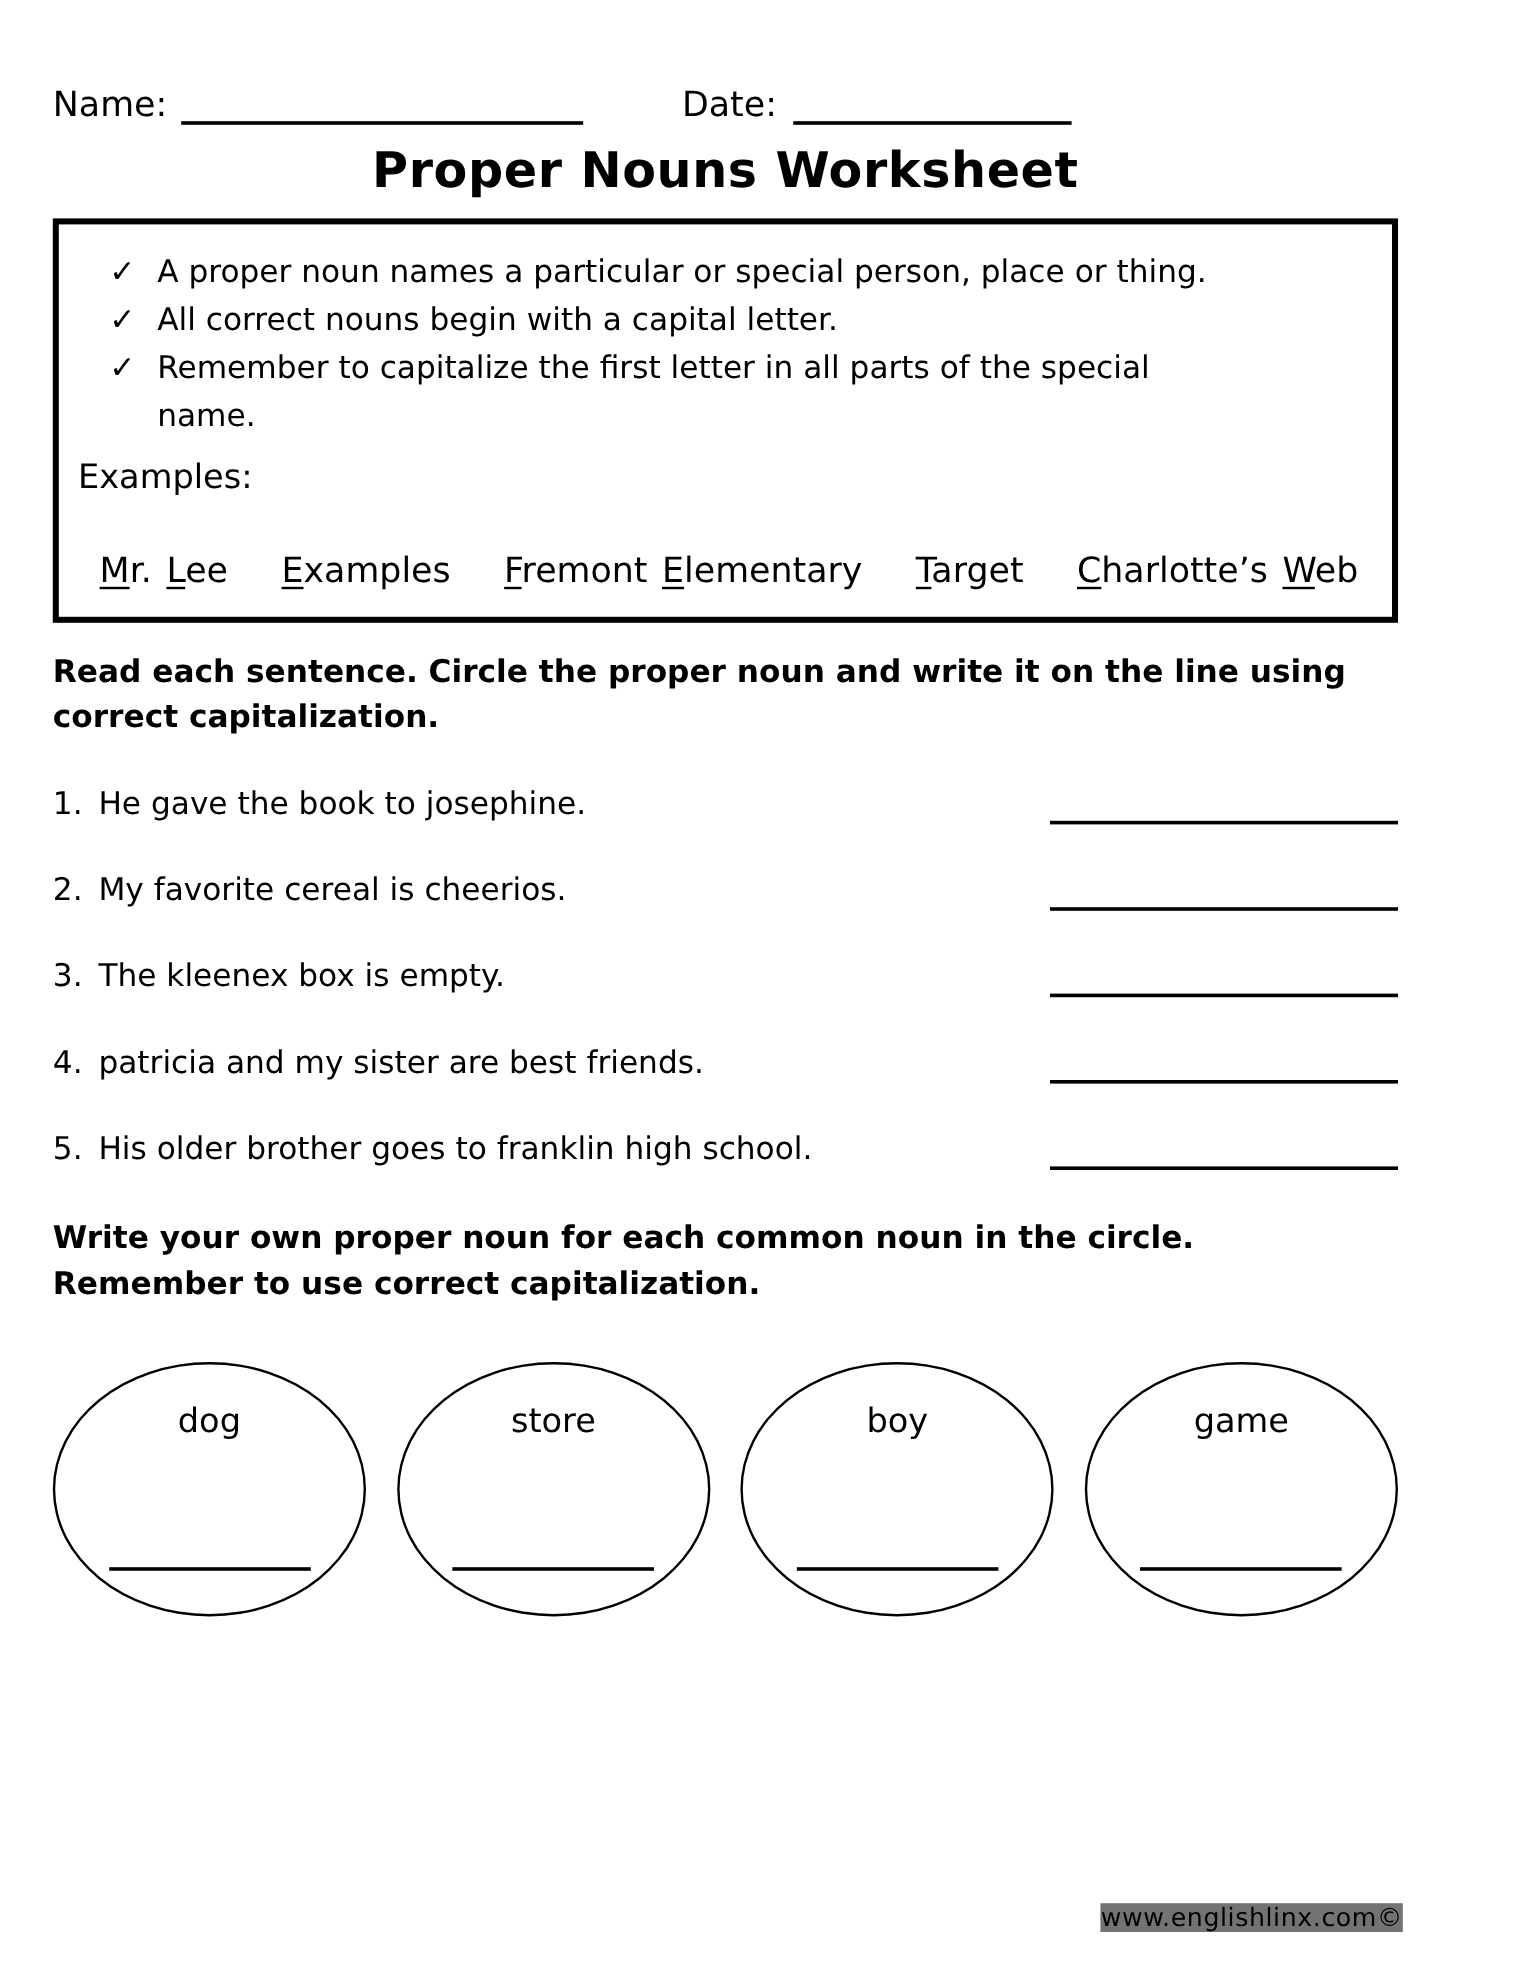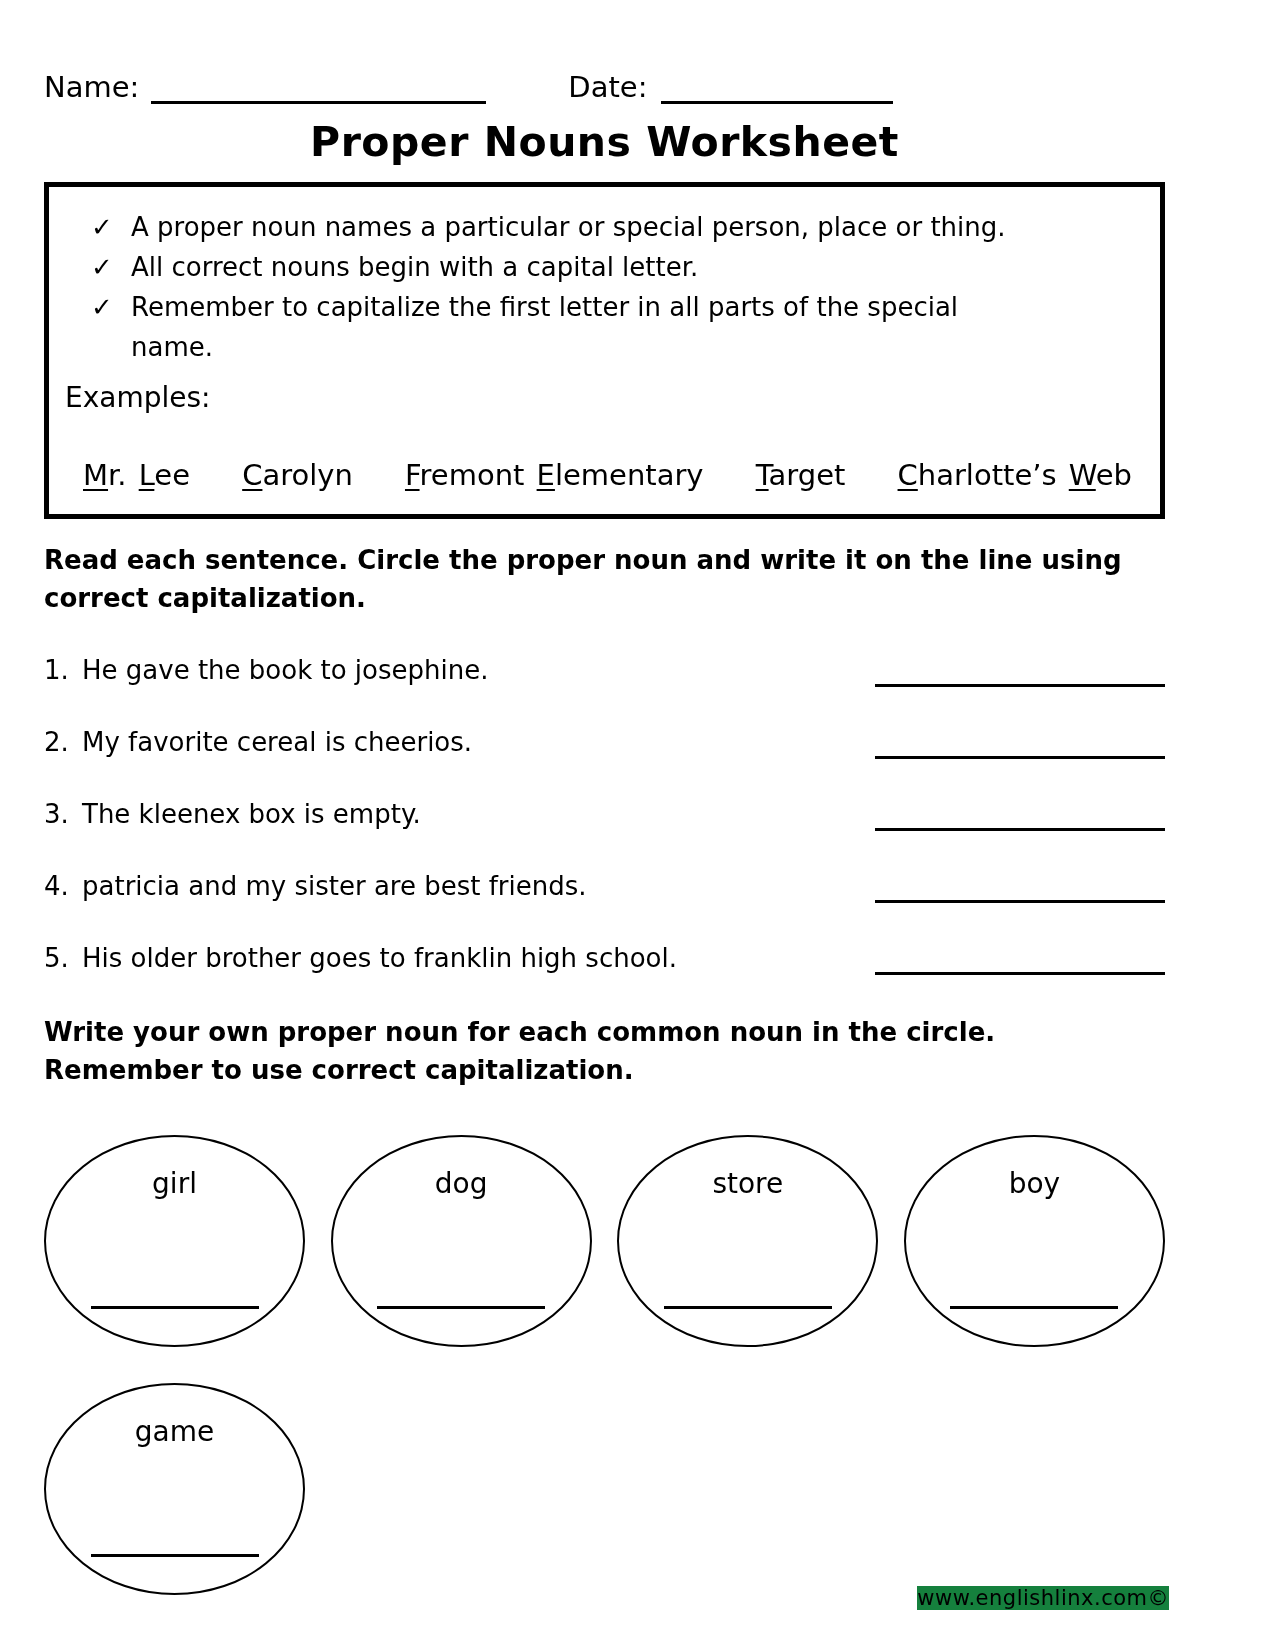--- a/index.html
+++ b/index.html
@@ -113,21 +113,21 @@
     border-bottom: 3px solid #000;
   }
 
   
   .footer {
     position: absolute;
     top: 1586px;
     right: 106px;
     font-size: 21px;
     letter-spacing: 0.5px;
-    background: #15803d;
+    background: #737373;
   }
 </style>
 </head>
 <body>
 
 <div class="page">
 
   <div class="header-row">
     <span class="lbl">Name:</span>
     <span class="blank name-blank"></span>
@@ -146,21 +146,21 @@
       <span class="check">✓</span>
       <span class="b-text">All correct nouns begin with a capital letter.</span>
     </div>
     <div class="bullet">
       <span class="check">✓</span>
       <span class="b-text">Remember to capitalize the first letter in all parts of the special name.</span>
     </div>
     <div class="examples-label">Examples:</div>
     <div class="examples-row">
         <span class="example"><span class="word">Mr.</span><span class="word">Lee</span></span>
-        <span class="example"><span class="word">Carolyn</span></span>
+        <span class="example"><span class="word">Examples</span></span>
         <span class="example"><span class="word">Fremont</span><span class="word">Elementary</span></span>
         <span class="example"><span class="word">Target</span></span>
         <span class="example"><span class="word">Charlotte’s</span><span class="word">Web</span></span>
       </div>
   </div>
 
   <p class="instructions">Read each sentence. Circle the proper noun and write it on the line using correct capitalization.</p>
 
   <div class="sentences">
     <div class="sentence-row">
@@ -200,24 +200,20 @@
     </div>
   </div>
 
   <div class="instructions instructions2">
     <div>Write your own proper noun for each common noun in the circle.</div>
     <div>Remember to use correct capitalization.</div>
   </div>
 
   <div class="circles">
     <div class="circle">
-      <div class="c-label">girl</div>
-      <div class="c-line"></div>
-    </div>
-    <div class="circle">
       <div class="c-label">dog</div>
       <div class="c-line"></div>
     </div>
     <div class="circle">
       <div class="c-label">store</div>
       <div class="c-line"></div>
     </div>
     <div class="circle">
       <div class="c-label">boy</div>
       <div class="c-line"></div>

